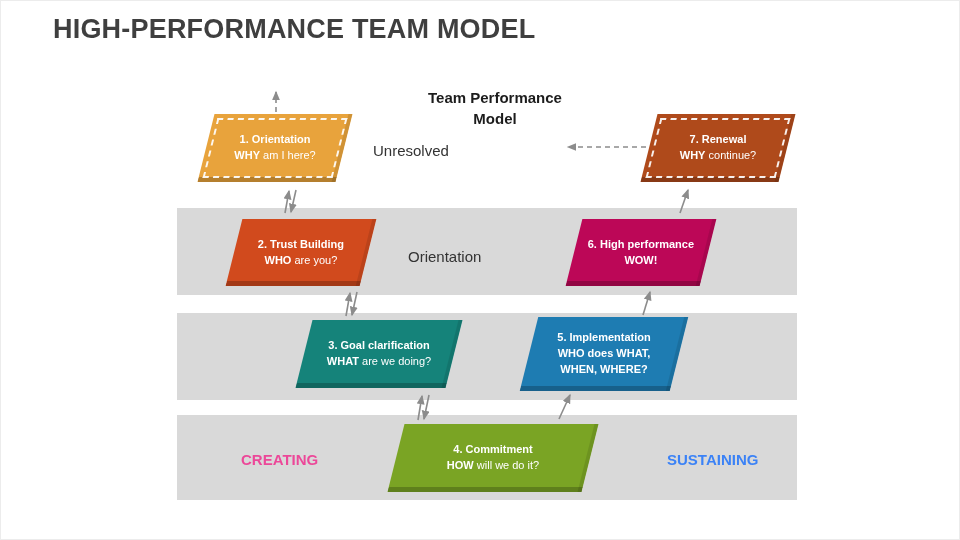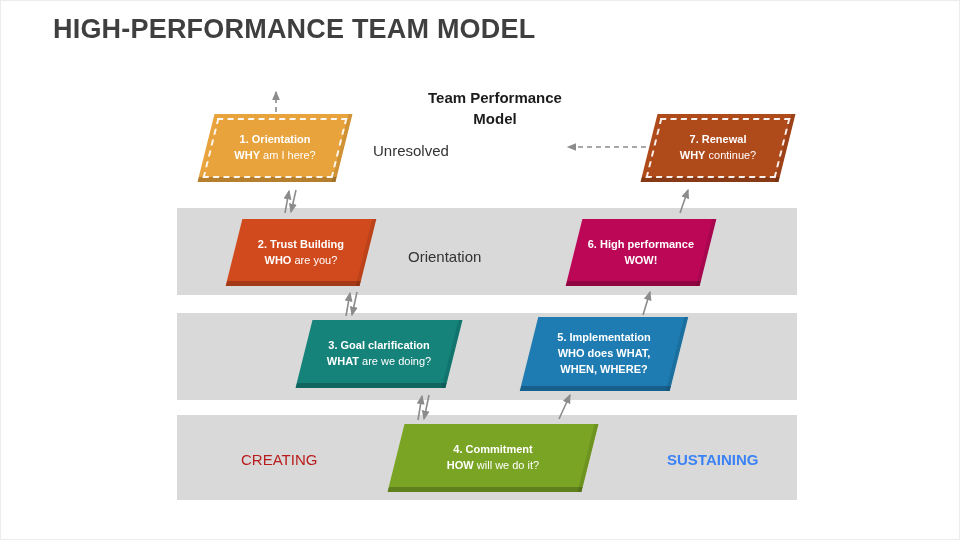--- a/index.html
+++ b/index.html
@@ -11,21 +11,21 @@
   .slide-title{left:36px;top:14px;font-size:27px;font-weight:700;color:#3f3f3f;letter-spacing:.2px;z-index:4;}
   .diagram-title{left:388px;top:88px;width:180px;text-align:center;font-size:15px;font-weight:700;
     color:#1c1c1c;white-space:pre-line;line-height:1.38;z-index:4;}
   .band{left:160px;width:620px;height:87px;z-index:1;}
   .band1{top:208px;}
   .band2{top:313px;}
   .band3{top:415px;height:85px;}
   .side-label{font-size:15px;color:#333;z-index:4;}
   .label-unresolved{left:356px;top:142px;}
   .label-relationship{left:391px;top:248px;}
-  .label-creating{left:224px;top:451px;font-weight:400;color:#b91c1c;}
+  .label-creating{left:224px;top:451px;font-weight:700;color:#ec4899;}
   .label-sustaining{left:650px;top:451px;font-weight:700;color:#3b82f6;}
   .box{
     position:absolute;z-index:3;transform:skewX(-14deg);color:#fff;
     display:flex;align-items:center;justify-content:center;text-align:center;
     box-shadow:inset 0 -5px 0 rgba(0,0,0,.22), inset -4px 0 0 rgba(0,0,0,.10);
   }
   .box .unskew{transform:skewX(14deg);width:100%;padding:2px 4px;}
   .box .bt{font-size:11px;font-weight:700;line-height:1.45;}
   .box .sub{font-size:11px;line-height:1.45;white-space:pre-line;}
   .box .sub b{font-weight:700;}

